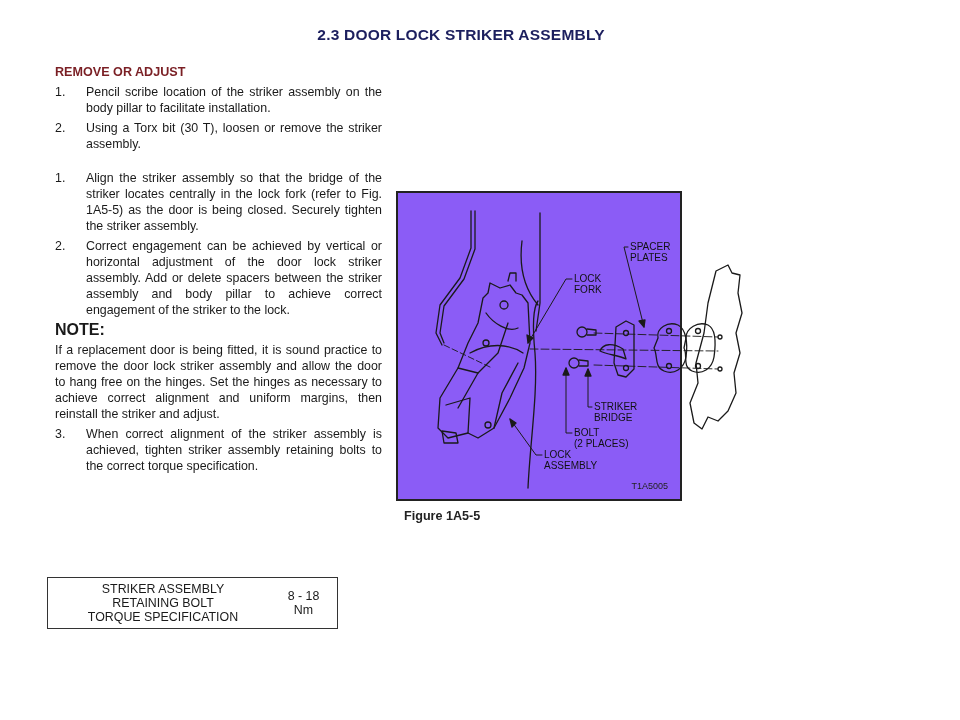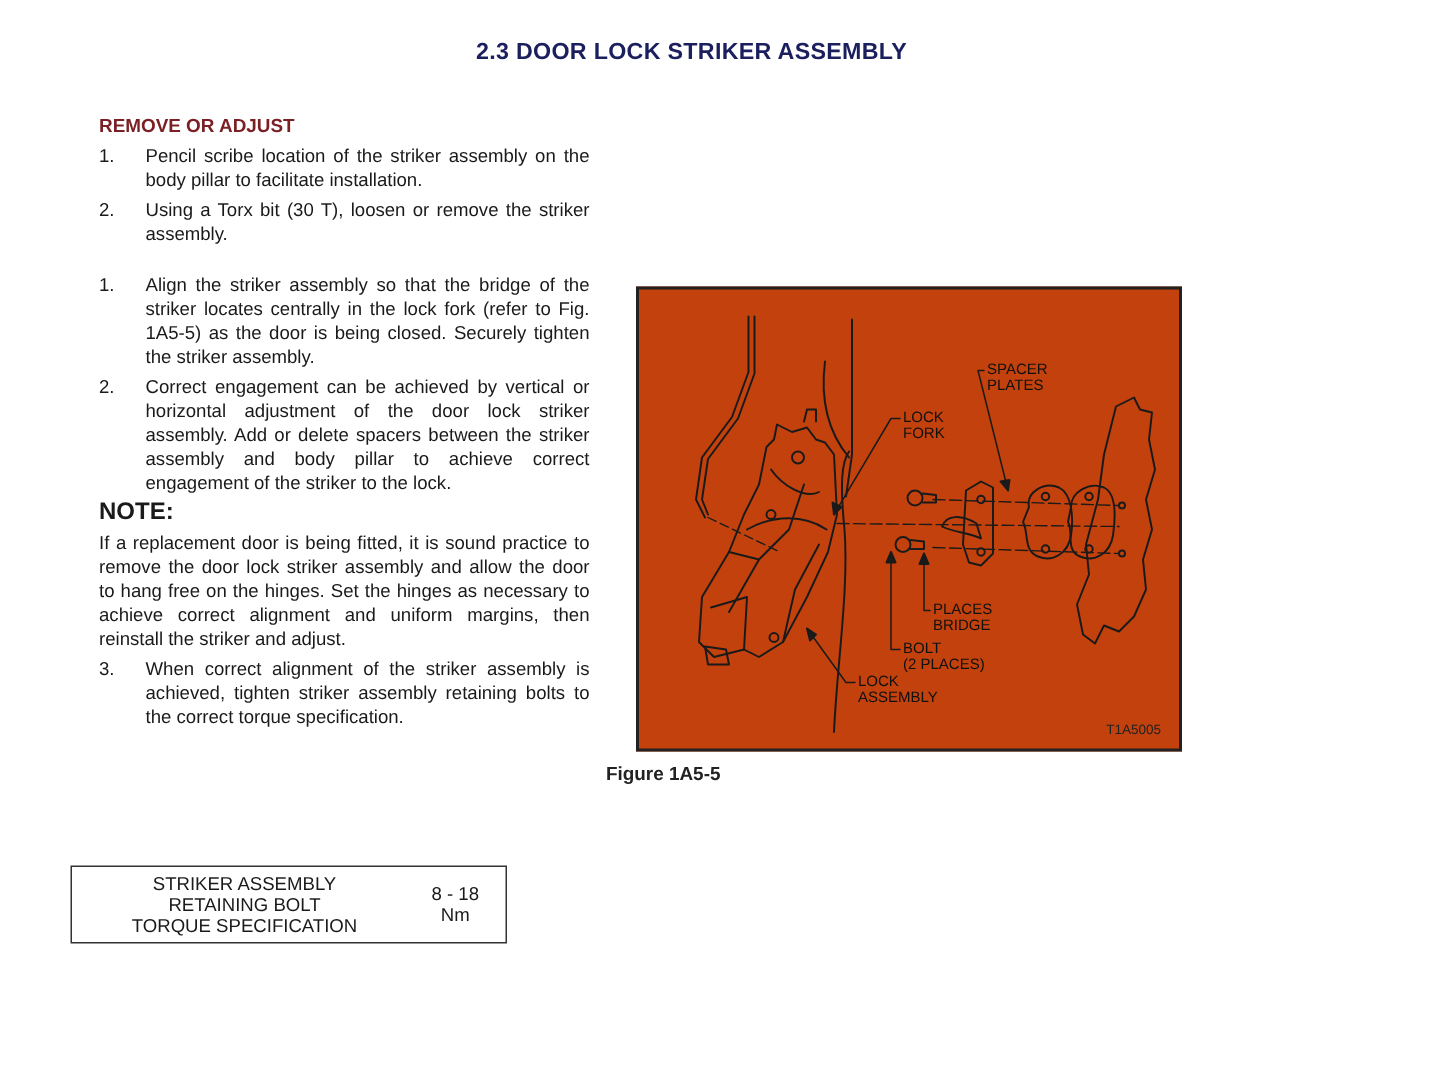--- a/index.html
+++ b/index.html
@@ -19,37 +19,37 @@
     .item .txt { flex: 1; text-align: justify; }
     .para { text-align: justify; margin-bottom: 4px; }
     .spec-box {
       position: absolute; left: 47px; top: 577px; width: 291px; height: 52px;
       border: 1px solid #333; box-sizing: border-box;
       display: flex; align-items: center; font-size: 12.4px; line-height: 14px;
     }
     .spec-label { width: 230px; text-align: center; }
     .spec-value { flex: 1; text-align: center; padding-right: 8px; }
     .fig-box {
-      position: absolute; left: 424px; top: 191px; width: 364px; height: 310px;
-      border: 2px solid #222; box-sizing: border-box; background: #c2410c;
+      position: absolute; left: 396px; top: 191px; width: 286px; height: 310px;
+      border: 2px solid #222; box-sizing: border-box; background: #8b5cf6;
     }
     .fig-svg { position: absolute; left: 0; top: 0; }
     .fig-label { position: absolute; font-size: 10px; line-height: 11px; color: #111; }
     .fig-code { position: absolute; right: 12px; bottom: 8px; font-size: 9px; color: #222; }
     .fig-caption {
       position: absolute; left: 404px; width: 355px; top: 509px; text-align: left;
       font-weight: bold; font-size: 12.6px; color: #222;
     }
   </style>
 </head>
 <body>
 
 <div class="title">2.3 DOOR LOCK STRIKER ASSEMBLY</div>
 
-<div class="col" style="top:76px;margin-left:11px;">
+<div class="col" style="top:64px;">
   <div class="sec-head">REMOVE OR ADJUST</div>
   <div class="item">
     <span class="num">1.</span>
     <span class="txt">Pencil scribe location of the striker assembly on the body pillar to facilitate installation.</span>
   </div>
   <div class="item">
     <span class="num">2.</span>
     <span class="txt">Using a Torx bit (30 T), loosen or remove the striker assembly.</span>
   </div>
 
@@ -145,21 +145,21 @@
   </svg>
   <div class="fig-label" style="left:232px; top:48px;">
     <div>SPACER</div>
     <div>PLATES</div>
   </div>
   <div class="fig-label" style="left:176px; top:80px;">
     <div>LOCK</div>
     <div>FORK</div>
   </div>
   <div class="fig-label" style="left:196px; top:208px;">
-    <div>PLACES</div>
+    <div>STRIKER</div>
     <div>BRIDGE</div>
   </div>
   <div class="fig-label" style="left:176px; top:234px;">
     <div>BOLT</div>
     <div>(2 PLACES)</div>
   </div>
   <div class="fig-label" style="left:146px; top:256px;">
     <div>LOCK</div>
     <div>ASSEMBLY</div>
   </div>

